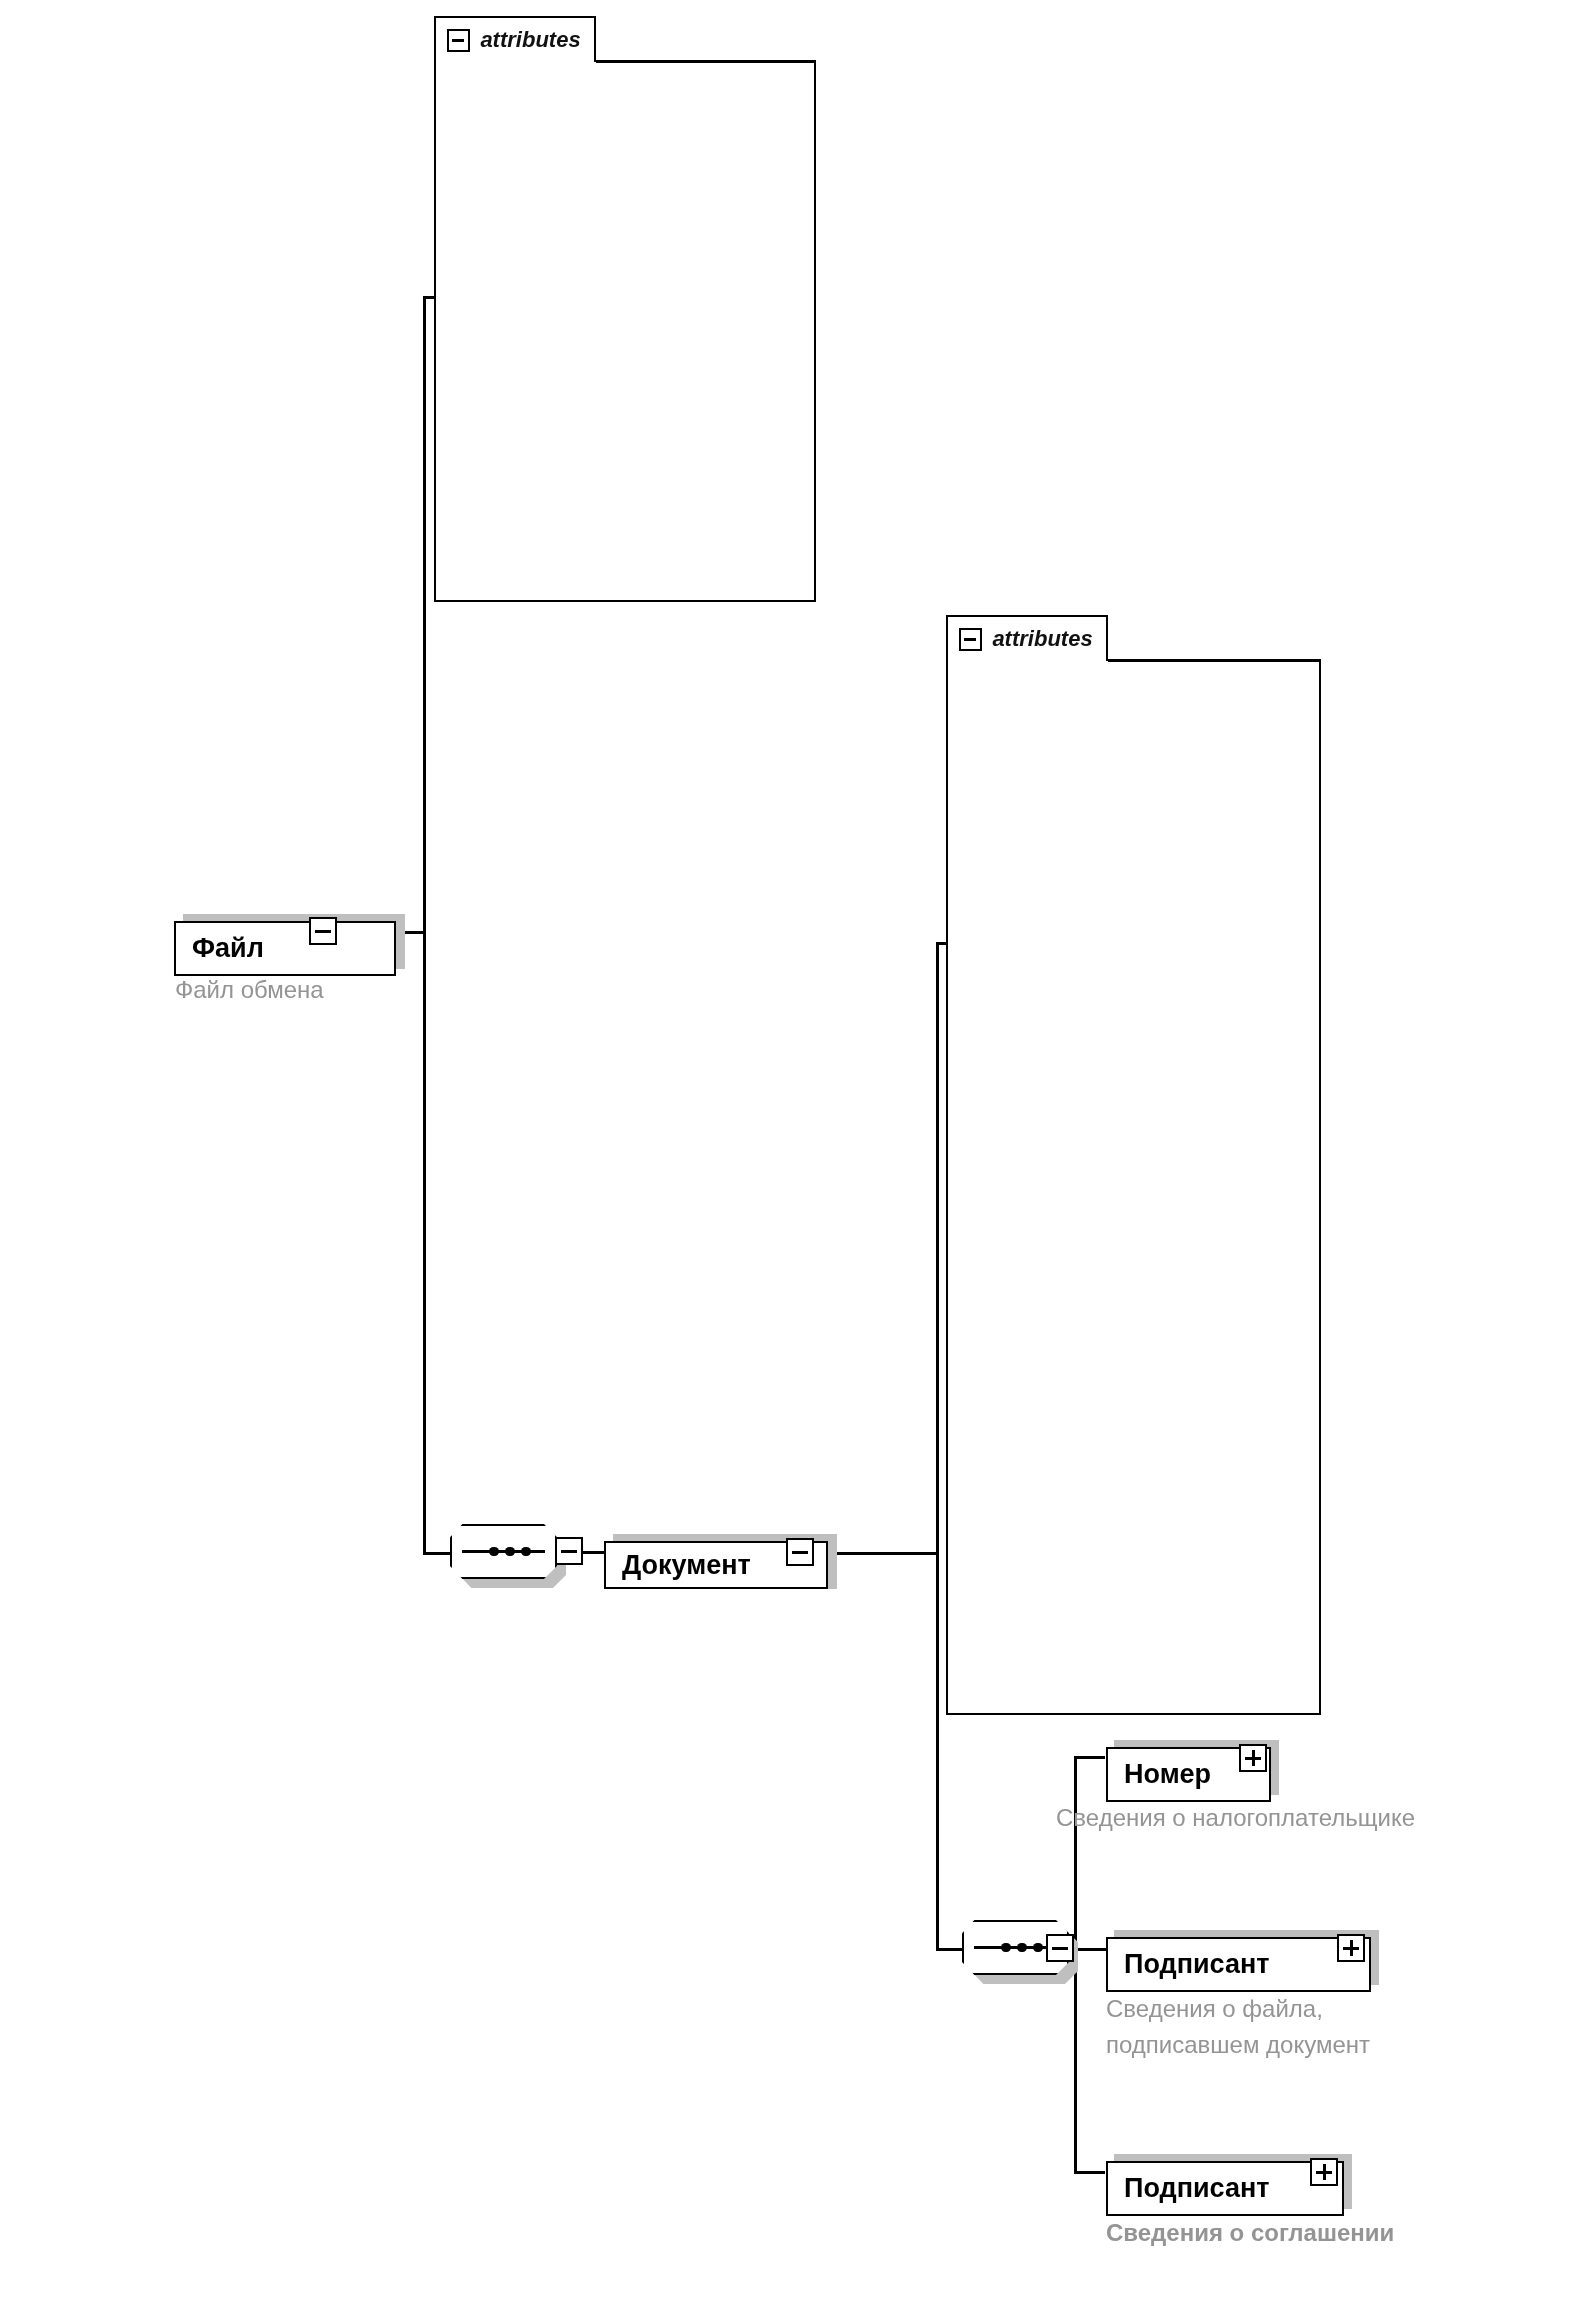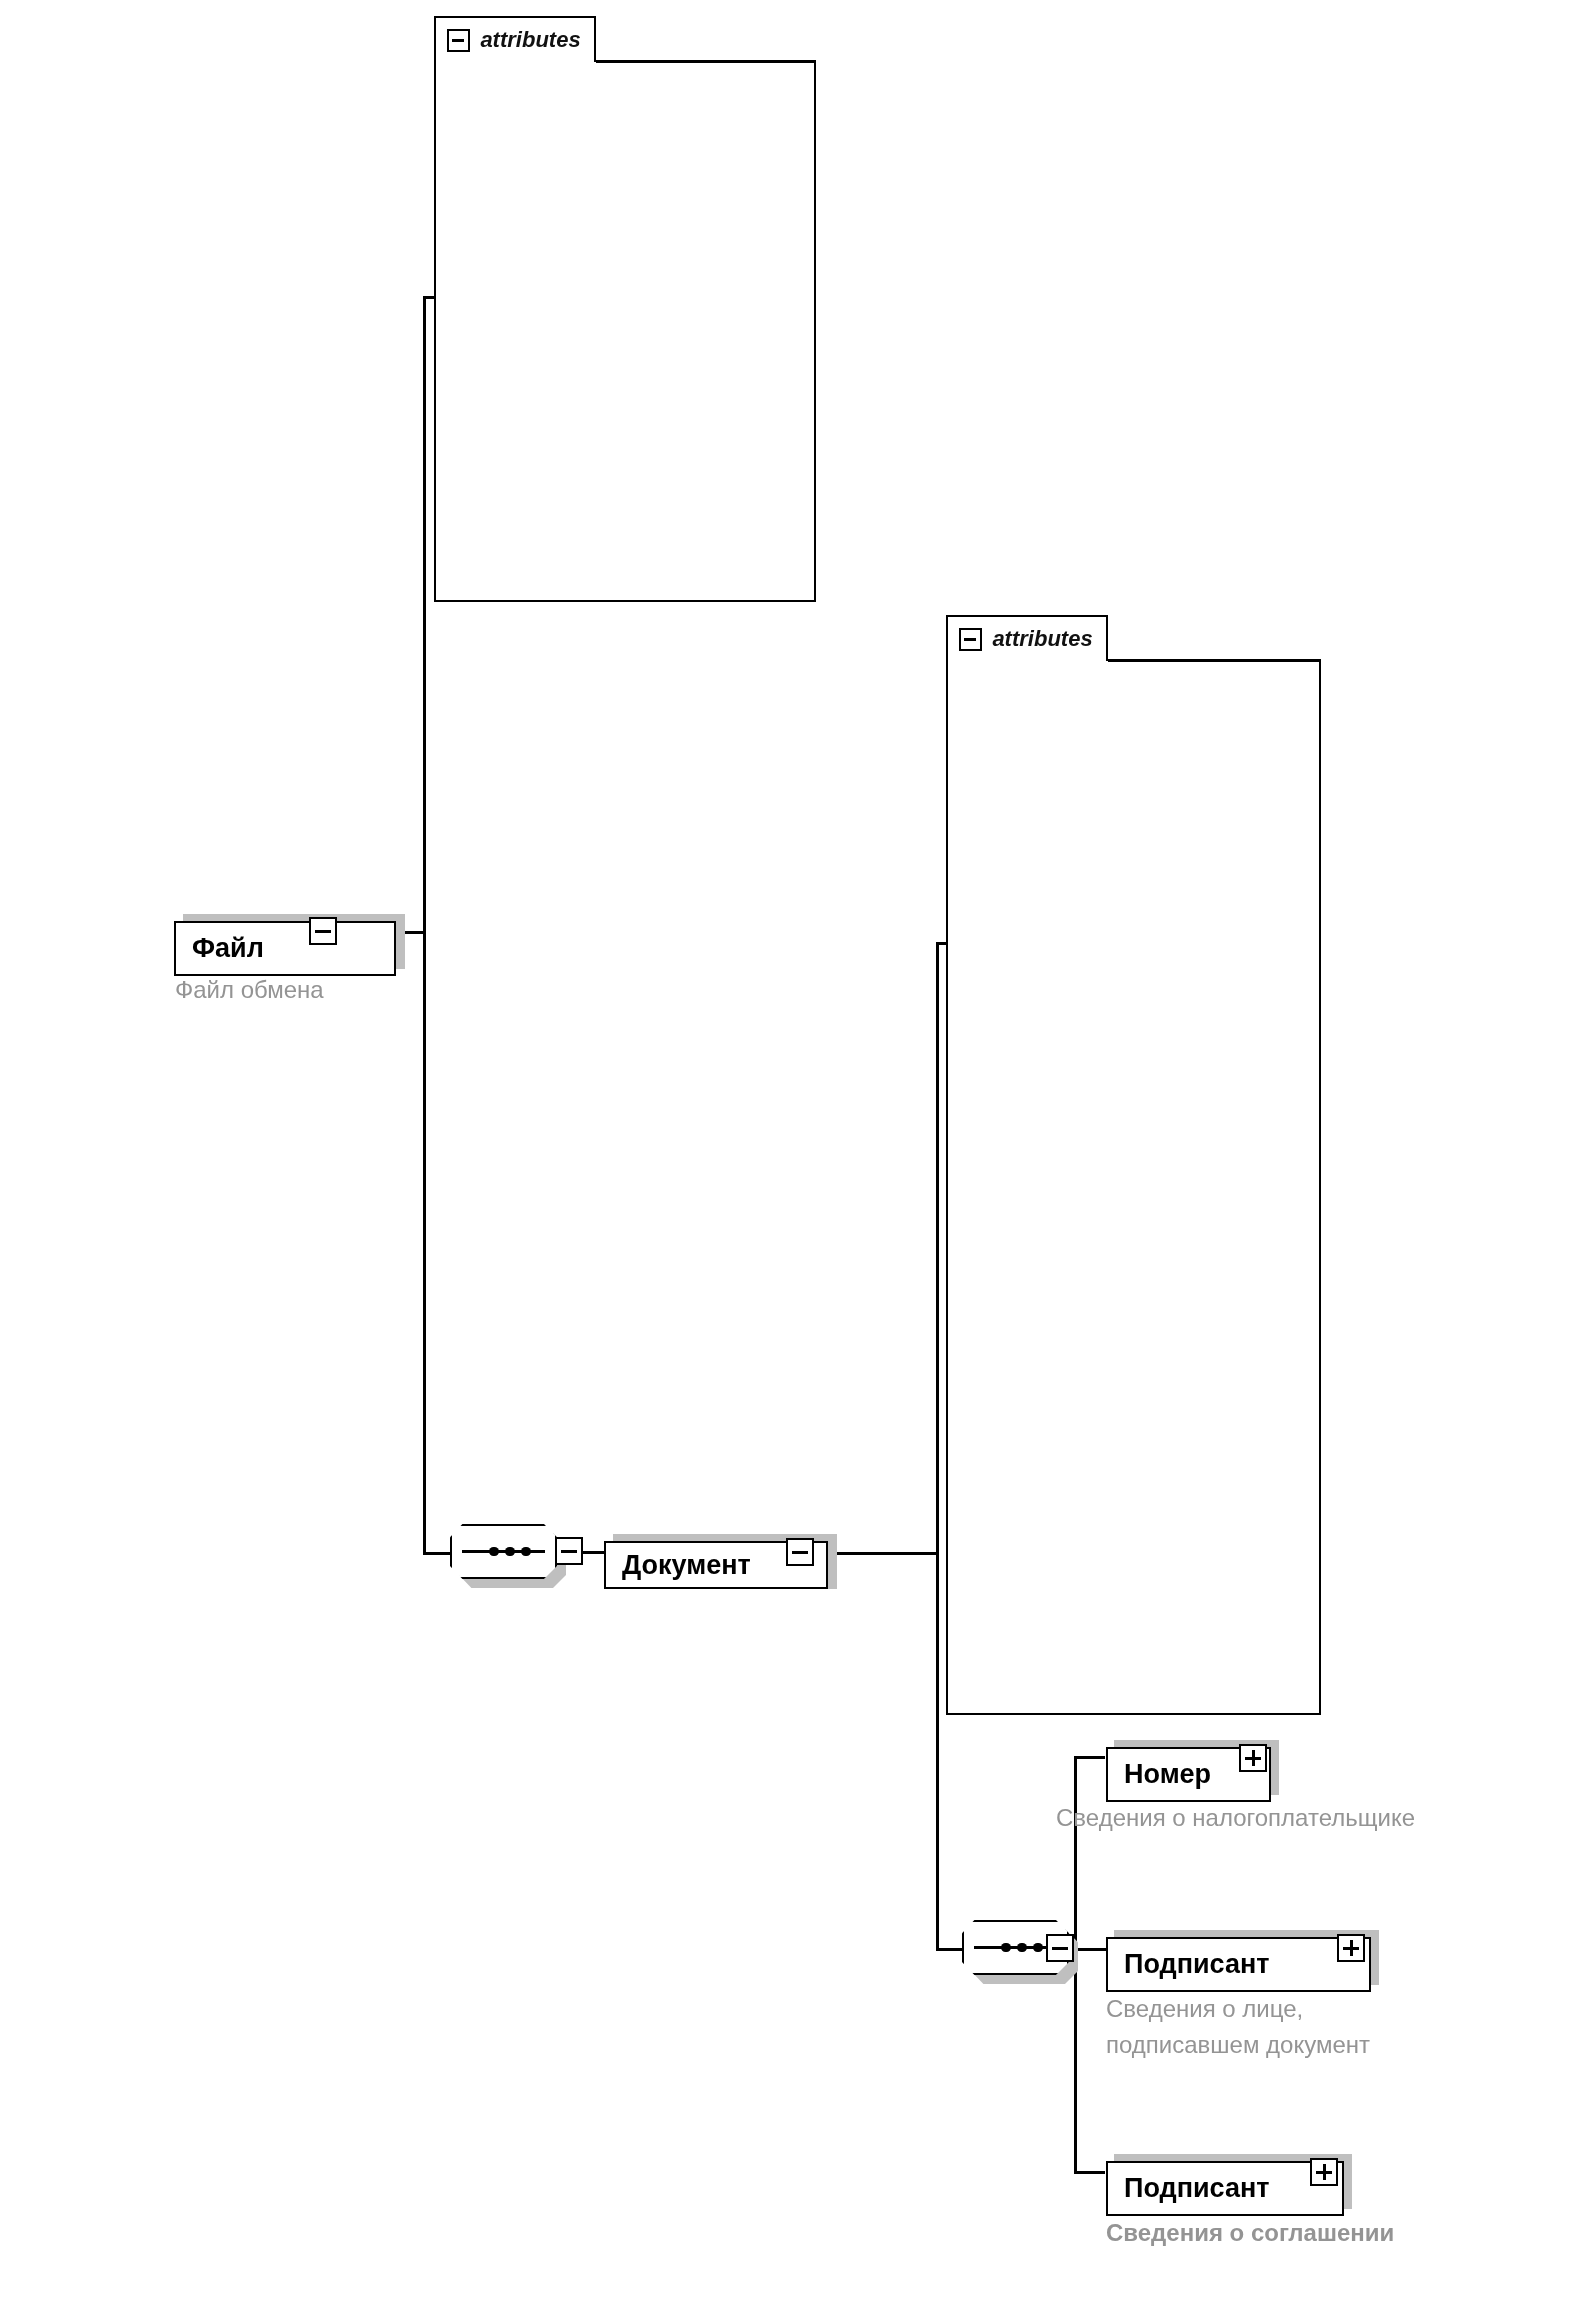--- a/index.html
+++ b/index.html
@@ -240,21 +240,21 @@
     <span class="nlabel">Номер</span>
   </div>
   <div class="tgl plus" style="left:1239px;top:1744px;"></div>
   <div class="desc" style="left:1056px;top:1800px;width:373px;">Сведения о налогоплательщике</div>
 
   <div class="shadow" style="left:1114px;top:1930px;width:265px;height:55px;"></div>
   <div class="node solid" style="left:1106px;top:1921px;width:265px;height:55px;">
     <span class="nlabel">Подписант</span>
   </div>
   <div class="tgl plus" style="left:1337px;top:1934px;"></div>
-  <div class="desc" style="left:1106px;top:1991px;width:320px;">Сведения о лице, подписавшем документ</div>
+  <div class="desc" style="left:1106px;top:1991px;width:320px;">Сведения о файла, подписавшем документ</div>
 
   <div class="shadow" style="left:1114px;top:2154px;width:238px;height:55px;"></div>
   <div class="node solid" style="left:1106px;top:2145px;width:238px;height:55px;">
     <span class="nlabel">Подписант</span>
   </div>
   <div class="tgl plus" style="left:1310px;top:2158px;"></div>
   <div class="desc" style="left:1106px;top:2215px;width:302px;font-weight:bold;">Сведения о соглашении</div>
 
 </div>
 

